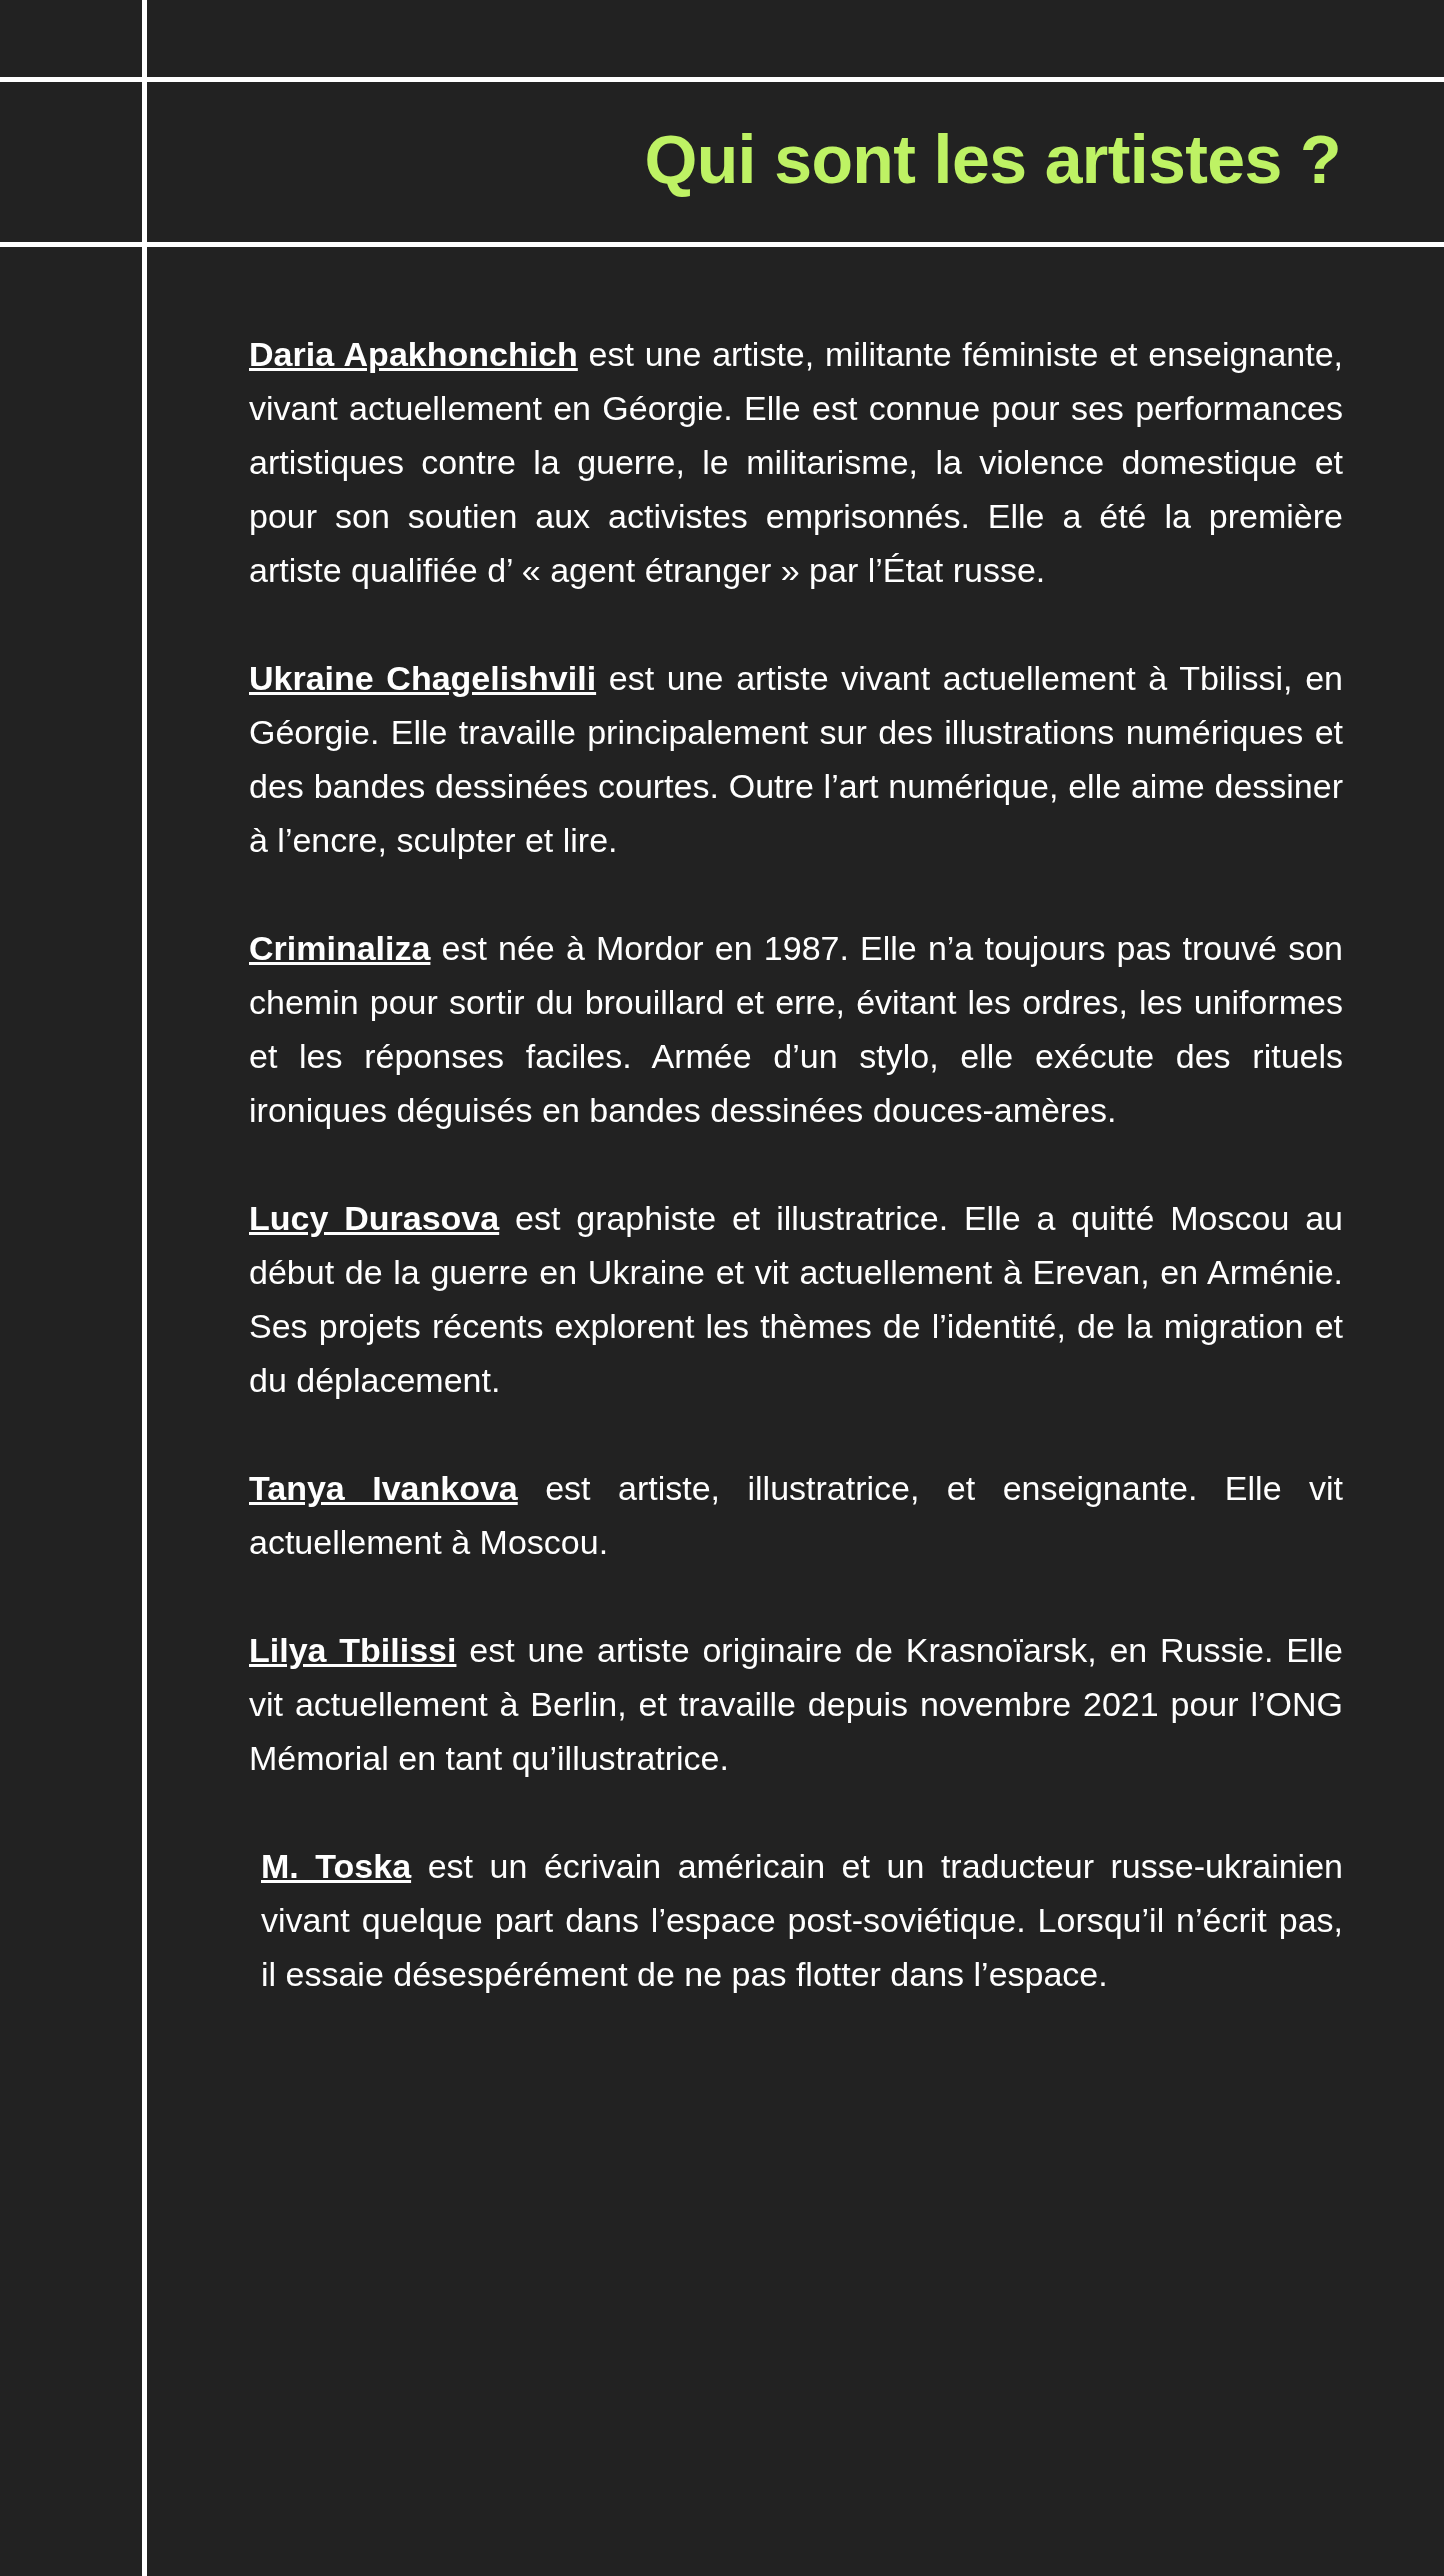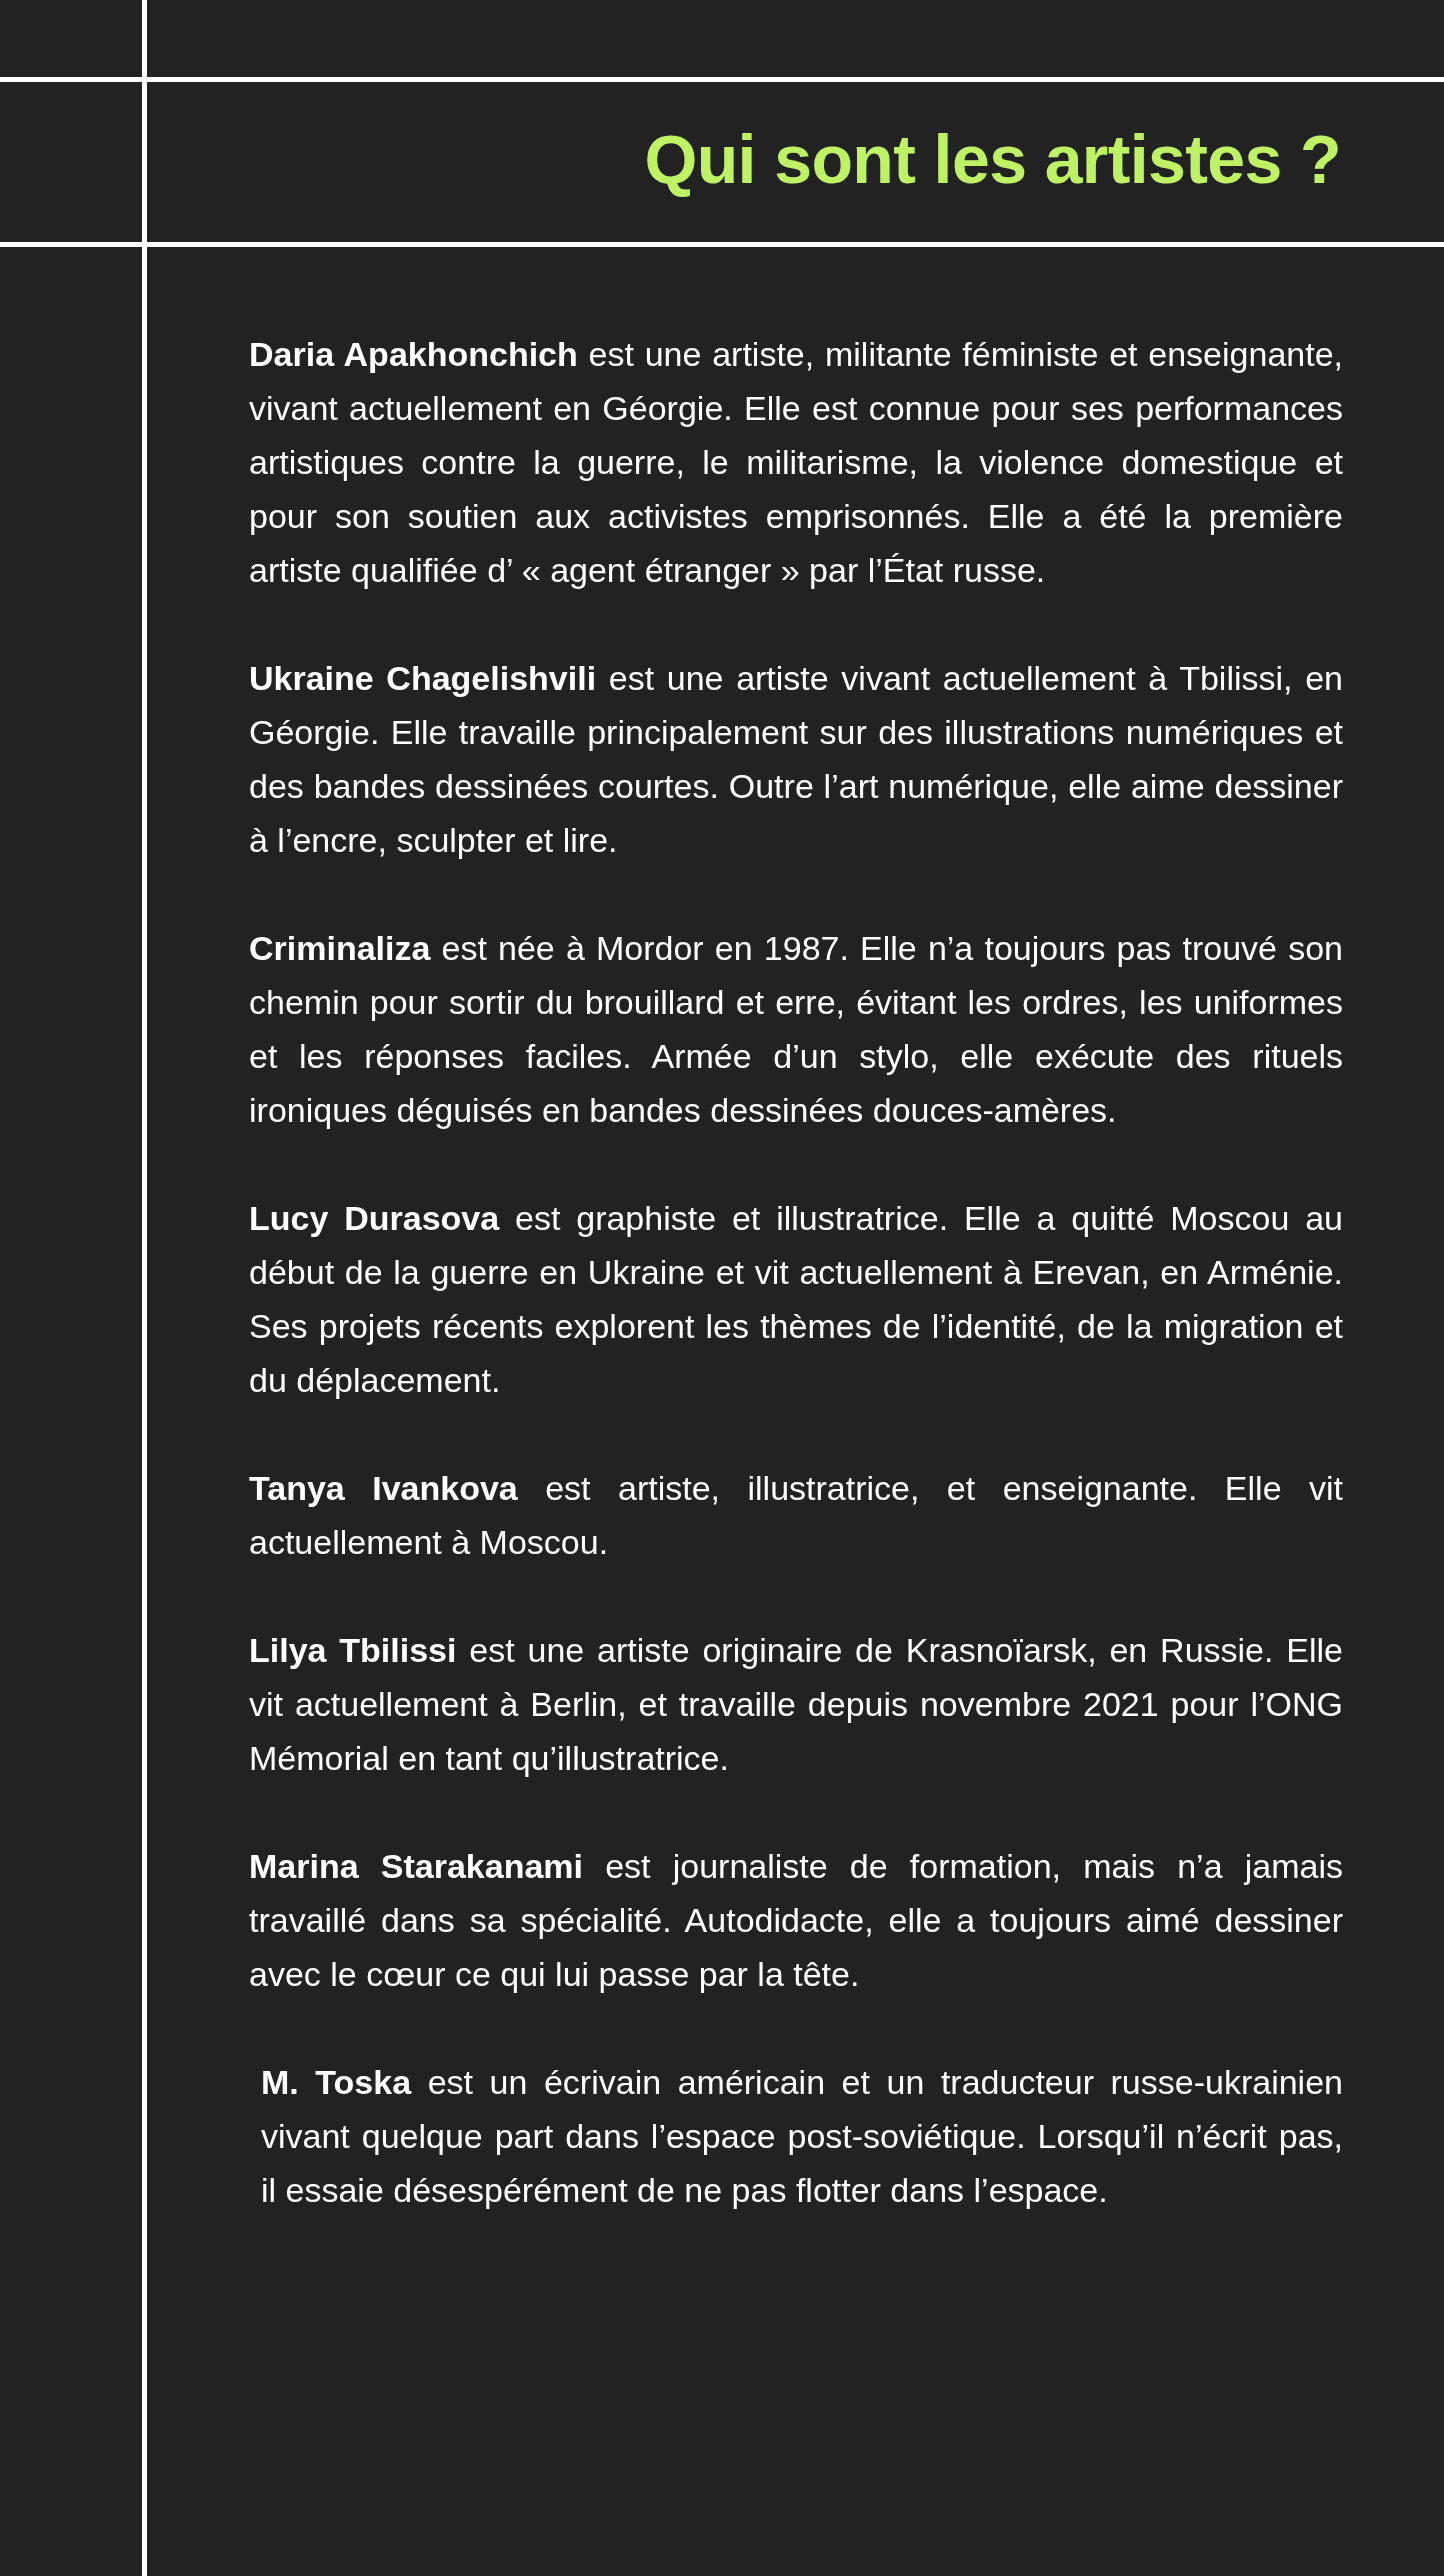--- a/index.html
+++ b/index.html
@@ -57,34 +57,34 @@
   }
   .bio {
     margin: 0 0 54px 0;
   }
   .bio:last-child {
     margin-bottom: 0;
     margin-left: 12px;
   }
   .bio .name {
     font-weight: 700;
+    text-decoration: underline;
   }
 </style>
 </head>
 <body>
 
 <div class="vline"></div>
 <div class="hline top"></div>
 <div class="hline bottom"></div>
 
 <h1 class="title">Qui sont les artistes ?</h1>
 
 <div class="bios">
   <p class="bio"><span class="name">Daria Apakhonchich</span><span> est une artiste, militante féministe et enseignante, vivant actuellement en Géorgie. Elle est connue pour ses performances artistiques contre la guerre, le militarisme, la violence domestique et pour son soutien aux activistes emprisonnés. Elle a été la première artiste qualifiée d’ « agent étranger » par l’État russe.</span></p>
   <p class="bio"><span class="name">Ukraine Chagelishvili</span><span> est une artiste vivant actuellement à Tbilissi, en Géorgie. Elle travaille principalement sur des illustrations numériques et des bandes dessinées courtes. Outre l’art numérique, elle aime dessiner à l’encre, sculpter et lire.</span></p>
   <p class="bio"><span class="name">Criminaliza</span><span> est née à Mordor en 1987. Elle n’a toujours pas trouvé son chemin pour sortir du brouillard et erre, évitant les ordres, les uniformes et les réponses faciles. Armée d’un stylo, elle exécute des rituels ironiques déguisés en bandes dessinées douces-amères.</span></p>
   <p class="bio"><span class="name">Lucy Durasova</span><span> est graphiste et illustratrice. Elle a quitté Moscou au début de la guerre en Ukraine et vit actuellement à Erevan, en Arménie. Ses projets récents explorent les thèmes de l’identité, de la migration et du déplacement.</span></p>
   <p class="bio"><span class="name">Tanya Ivankova</span><span> est artiste, illustratrice, et enseignante. Elle vit actuellement à Moscou.</span></p>
   <p class="bio"><span class="name">Lilya Tbilissi</span><span> est une artiste originaire de Krasnoïarsk, en Russie. Elle vit actuellement à Berlin, et travaille depuis novembre 2021 pour l’ONG Mémorial en tant qu’illustratrice.</span></p>
-  <p class="bio"><span class="name">Marina Starakanami</span><span> est journaliste de formation, mais n’a jamais travaillé dans sa spécialité. Autodidacte, elle a toujours aimé dessiner avec le cœur ce qui lui passe par la tête.</span></p>
   <p class="bio"><span class="name">M. Toska</span><span> est un écrivain américain et un traducteur russe-ukrainien vivant quelque part dans l’espace post-soviétique. Lorsqu’il n’écrit pas, il essaie désespérément de ne pas flotter dans l’espace.</span></p>
 </div>
 
 
 </body></html>

